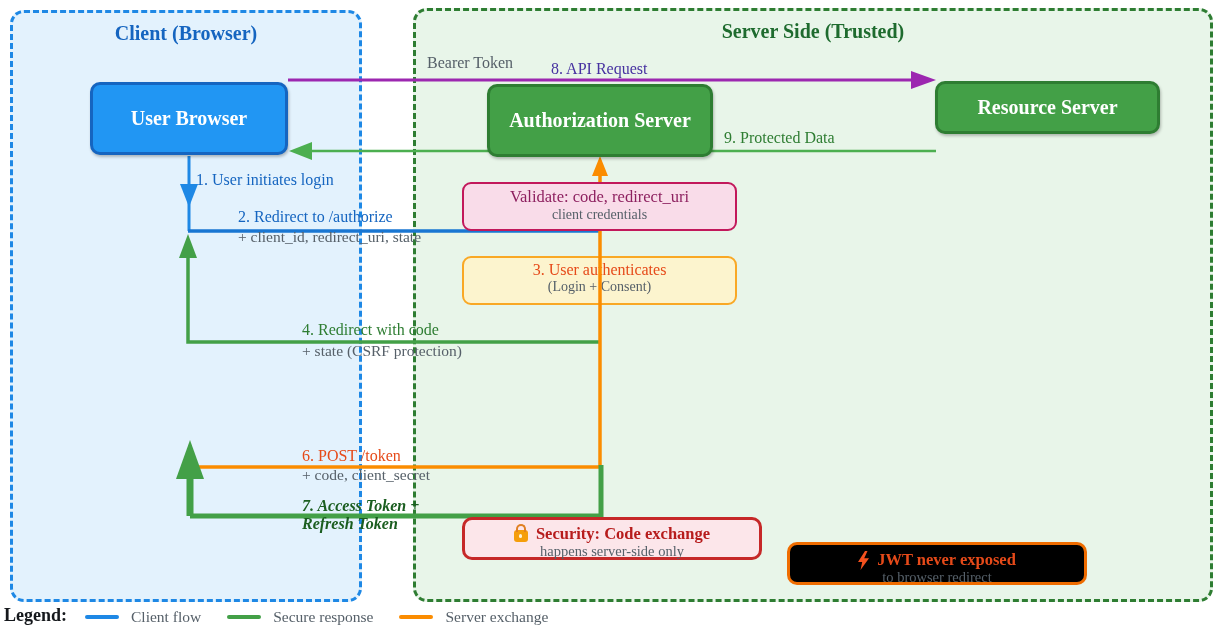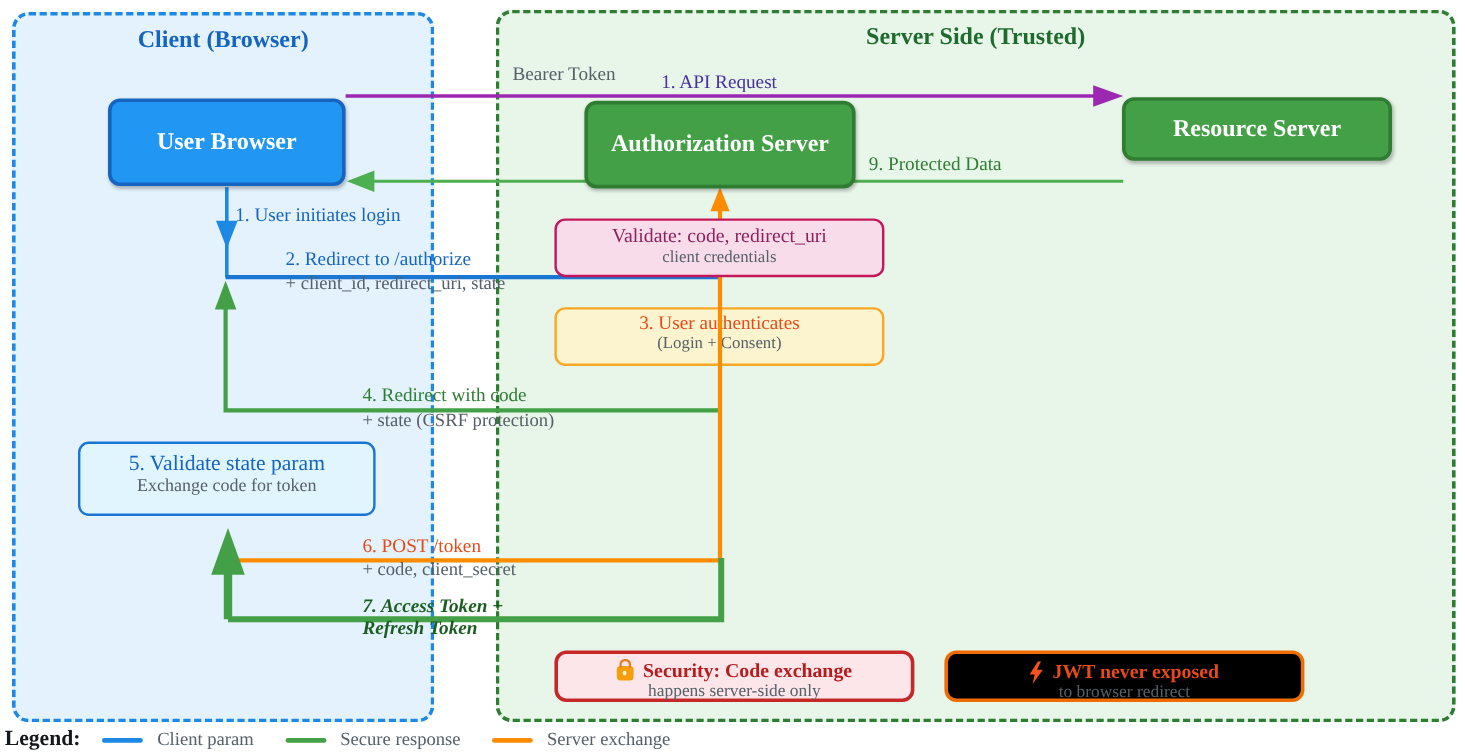--- a/index.html
+++ b/index.html
@@ -46,21 +46,21 @@
   #authenticate-box .c-title{color:#E64A19;}
   #validate-state-box{left:65px; top:368px; width:248px; height:62px; z-index:3;
     background:#E1F5FE; border:2px solid #1976D2; padding-top:6px;}
   #validate-state-box .c-title{color:#1565C0; font-size:18px;}
   #validate-state-box .c-sub{font-size:15px;}
   .note{position:absolute; z-index:3; box-sizing:border-box; border-radius:10px;
     text-align:center; padding-top:4px;}
   .note .n-title-row{display:flex; align-items:center; justify-content:center; gap:8px;}
   .note .n-title{font-size:16.5px; font-weight:bold;}
   .note .n-sub{display:block; font-size:14.5px; color:#566069; margin-top:-1px;}
-  #security-note{left:462px; top:542px; width:300px; height:43px;
+  #security-note{left:462px; top:517px; width:300px; height:43px;
     background:#FCE6EA; border:3px solid #C62828;}
   #security-note .n-title{color:#B71C1C;}
   #jwt-note{left:787px; top:542px; width:300px; height:43px;
     background:#000000; border:3px solid #EF6C00;}
   #jwt-note .n-title{color:#E64A19;}
 
   
   .lock{position:relative; width:14px; height:12px; background:#F59E0B;
     border-radius:3px; display:inline-block; margin-top:4px;}
   .lock::before{content:''; position:absolute; top:-6px; left:2.5px;
@@ -134,45 +134,41 @@
     <span>Authorization Server</span>
   </div>
   <div class="node node-green" id="resource-server">
     <span>Resource Server</span>
   </div>
 
   <div class="callout" id="validate-box">
     <span class="c-title">Validate: code, redirect_uri</span>
     <span class="c-sub">client credentials</span>
   </div>
-  <div class="callout" id="validate-state-box">
-    <span class="c-title">5. Validate state param</span>
-    <span class="c-sub">Exchange code for token</span>
-  </div>
 
   <div class="note" id="security-note">
     <div class="n-title-row">
       <span class="lock"></span>
       <span class="n-title">Security: Code exchange</span>
     </div>
     <span class="n-sub">happens server-side only</span>
   </div>
 
   <div class="note" id="jwt-note">
     <div class="n-title-row">
       <svg width="11" height="19" viewBox="0 0 11 19" style="margin-top:2px;">
         <polygon points="7,0 0,11 4.2,11 2.5,19 11,7.2 6.2,7.2 9.5,0" fill="#F4511E"></polygon>
       </svg>
       <span class="n-title">JWT never exposed</span>
     </div>
     <span class="n-sub">to browser redirect</span>
   </div>
 
   <span class="fsub" style="left:427px; top:54px; font-size:16px;">Bearer Token</span>
-  <span class="flabel c-purple" style="left:551px; top:60px;">1. API Request</span>
+  <span class="flabel c-purple" style="left:551px; top:60px;">8. API Request</span>
   <span class="flabel c-green" style="left:724px; top:129px;">9. Protected Data</span>
 
   <span class="flabel c-blue" style="left:196px; top:171px;">1. User initiates login</span>
 
   <span class="flabel c-blue" style="left:238px; top:208px;">2. Redirect to /authorize</span>
   <span class="fsub" style="left:238px; top:228px;">+ client_id, redirect_uri, state</span>
 
   <span class="flabel c-green" style="left:302px; top:321px;">4. Redirect with code</span>
   <span class="fsub" style="left:302px; top:342px;">+ state (CSRF protection)</span>
 
@@ -181,21 +177,21 @@
 
   <span class="flabel" id="lbl-step7" style="left:302px; top:497px;">
     <span>7. Access Token +</span><br>
     <span>Refresh Token</span>
   </span>
 
   <div id="legend">
     <span class="l-title">Legend:</span>
     <span class="l-item">
       <span class="l-swatch s0"></span>
-      <span class="l-label">Client param</span>
+      <span class="l-label">Client flow</span>
     </span>
     <span class="l-item">
       <span class="l-swatch s1"></span>
       <span class="l-label">Secure response</span>
     </span>
     <span class="l-item">
       <span class="l-swatch s2"></span>
       <span class="l-label">Server exchange</span>
     </span>
   </div>

